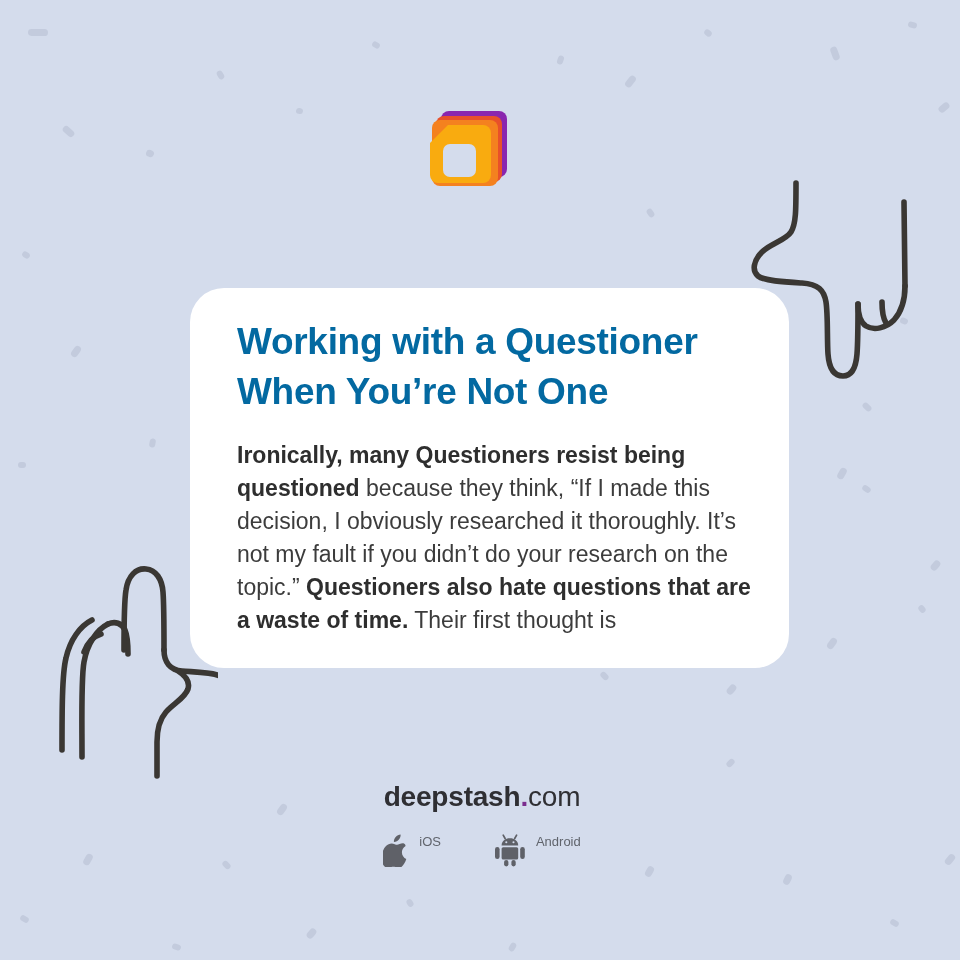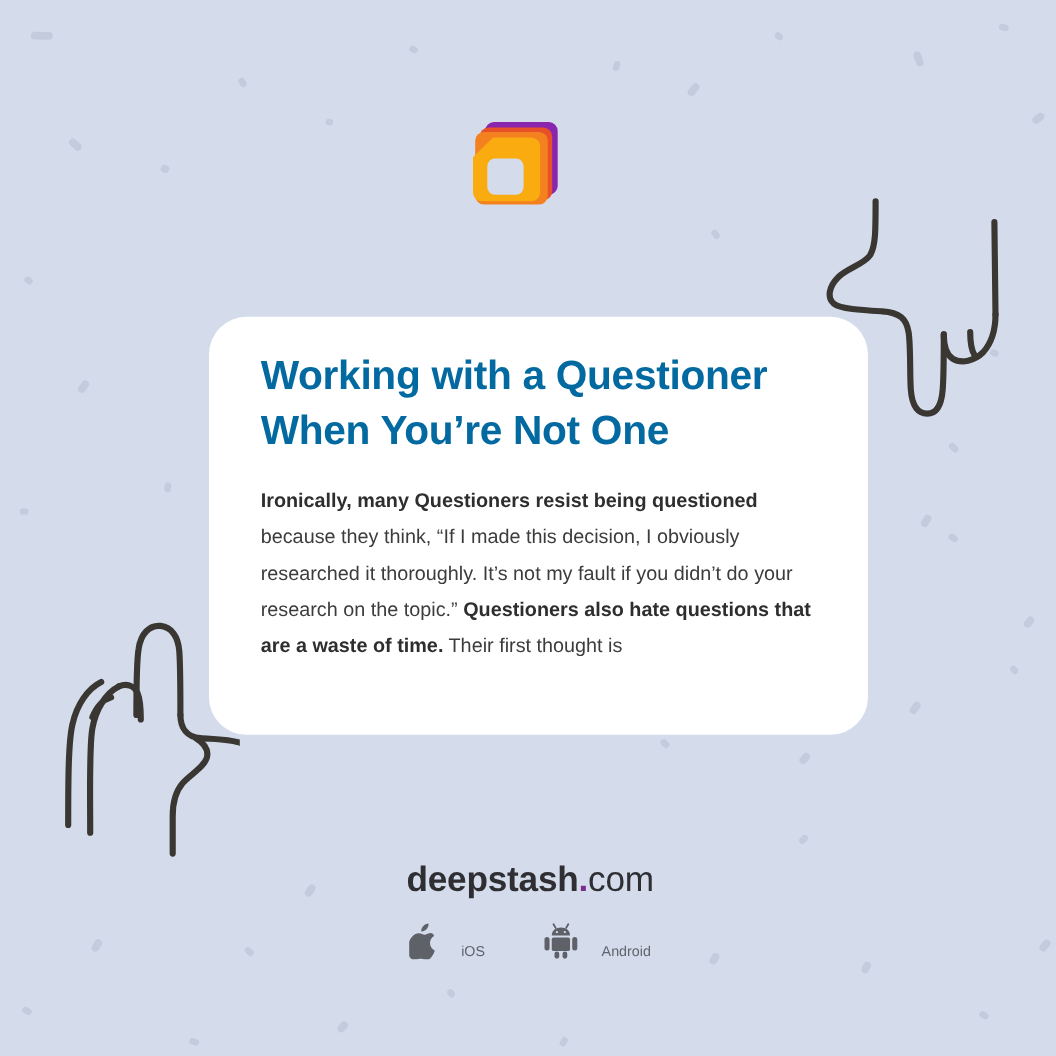--- a/index.html
+++ b/index.html
@@ -76,21 +76,21 @@
   .card-title {
     font-size: 37px;
     line-height: 50px;
     font-weight: bold;
     color: #0369a1;
     letter-spacing: -0.3px;
     margin: 0 0 22px 0;
     max-width: 520px;
   }
   .card-body {
-    font-size: 18px;
+    font-size: 23px;
     line-height: 33px;
     color: #3c3c3c;
     margin: 0;
     max-width: 524px;
     -webkit-mask-image: linear-gradient(to bottom,
         #000 0px, #000 285px, rgba(0,0,0,0.55) 320px, rgba(0,0,0,0.0) 352px);
     mask-image: linear-gradient(to bottom,
         #000 0px, #000 285px, rgba(0,0,0,0.55) 320px, rgba(0,0,0,0.0) 352px);
   }
   .card-body b { font-weight: bold; color: #2e2e2e; }
@@ -107,41 +107,41 @@
   .read-more {
     font-size: 12px;
     font-weight: bold;
     color: #7b3f8e;
     letter-spacing: 0.9px;
     margin: 0;
     padding-left: 4px;
   }
   .wordmark {
     margin-top: 21px;
-    font-size: 32px;
+    font-size: 28px;
     color: #2f2f33;
     letter-spacing: -0.2px;
     padding-left: 4px;
   }
   .wordmark .ds-bold { font-weight: bold; }
   .wordmark .ds-dot  { color: #7b2d8e; font-weight: bold; }
   .wordmark .ds-com  { font-weight: normal; }
 
   .stores {
     margin-top: 21px;
     display: flex;
     justify-content: center;
     align-items: center;
     gap: 52px;
     padding-left: 4px;
   }
   .store {
     display: flex;
-    align-items: flex-end;
-    gap: 20px;
+    align-items: flex-start;
+    gap: 9px;
   }
   .store-label {
     font-size: 13px;
     color: #60646c;
   }
 </style>
 </head>
 <body>
 
 <div class="stage">

